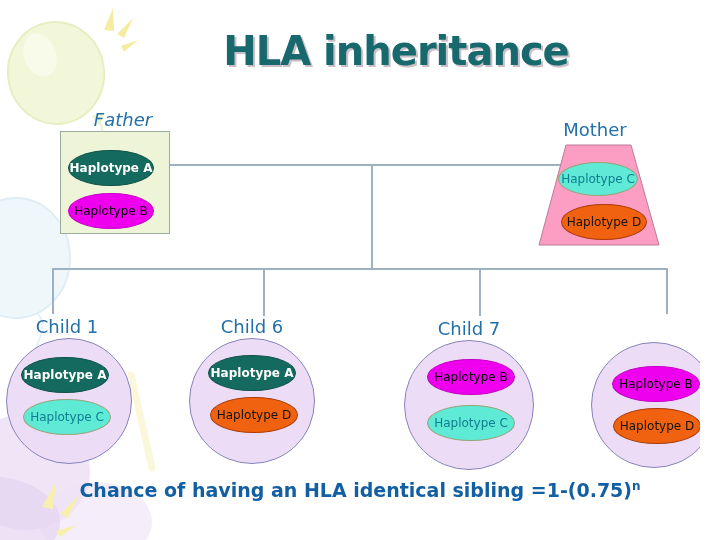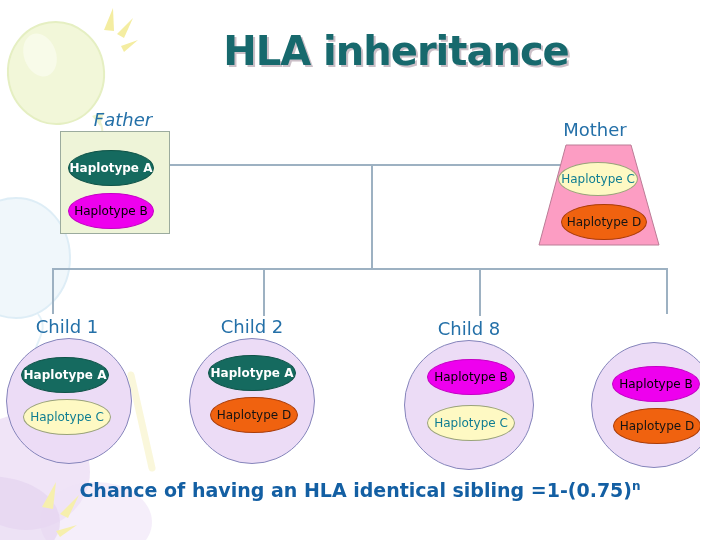--- a/index.html
+++ b/index.html
@@ -23,21 +23,21 @@
   .circle{
     position:absolute;border-radius:50%;
     background:#ecdcf6;border:1px solid #8585bb;
   }
   .hap{
     position:absolute;border-radius:50%;display:flex;align-items:center;justify-content:center;
     font-size:12px;white-space:nowrap;
   }
   .hap-a{background:#156a5f;color:#ffffff;border:1px solid #0f5348;font-weight:bold;}
   .hap-b{background:#ee00ee;color:#000000;border:1px solid #c400c4;}
-  .hap-c{background:#fef9c3;color:#0f7d92;border:1px solid #9aa37b;}
+  .hap-c{background:#5eead4;color:#0f7d92;border:1px solid #9aa37b;}
   .hap-d{background:#f0620f;color:#141414;border:1px solid #aa3c08;text-align:center;}
   .formula{
     position:absolute;left:0;top:479px;width:720px;box-sizing:border-box;
     text-align:center;font-size:19px;font-weight:bold;color:#135fa3;
   }
   .formula sup{font-size:12px;}
 </style>
 </head>
 <body>
 
@@ -109,30 +109,30 @@
 
   <div class="person-label" style="left:12px;top:316px;">Child 1</div>
   <div class="circle" style="left:6px;top:338px;width:124px;height:124px;"></div>
   <div class="hap hap-a" style="left:21px;top:357px;width:86px;height:34px;">
     <span>Haplotype A</span>
   </div>
   <div class="hap hap-c" style="left:23px;top:399px;width:86px;height:34px;">
     <span>Haplotype C</span>
   </div>
 
-  <div class="person-label" style="left:197px;top:316px;">Child 2</div>
+  <div class="person-label" style="left:197px;top:316px;">Child 6</div>
   <div class="circle" style="left:189px;top:338px;width:124px;height:124px;"></div>
   <div class="hap hap-a" style="left:208px;top:355px;width:86px;height:34px;">
     <span>Haplotype A</span>
   </div>
   <div class="hap hap-d" style="left:210px;top:397px;width:86px;height:34px;">
     <span>Haplotype D</span>
   </div>
 
-  <div class="person-label" style="left:414px;top:318px;">Child 8</div>
+  <div class="person-label" style="left:414px;top:318px;">Child 7</div>
   <div class="circle" style="left:404px;top:340px;width:128px;height:128px;"></div>
   <div class="hap hap-b" style="left:427px;top:359px;width:86px;height:34px;">
     <span>Haplotype B</span>
   </div>
   <div class="hap hap-c" style="left:427px;top:405px;width:86px;height:34px;">
     <span>Haplotype C</span>
   </div>
 
   <div class="circle" style="left:591px;top:342px;width:124px;height:124px;"></div>
   <div class="hap hap-b" style="left:612px;top:366px;width:86px;height:34px;">

